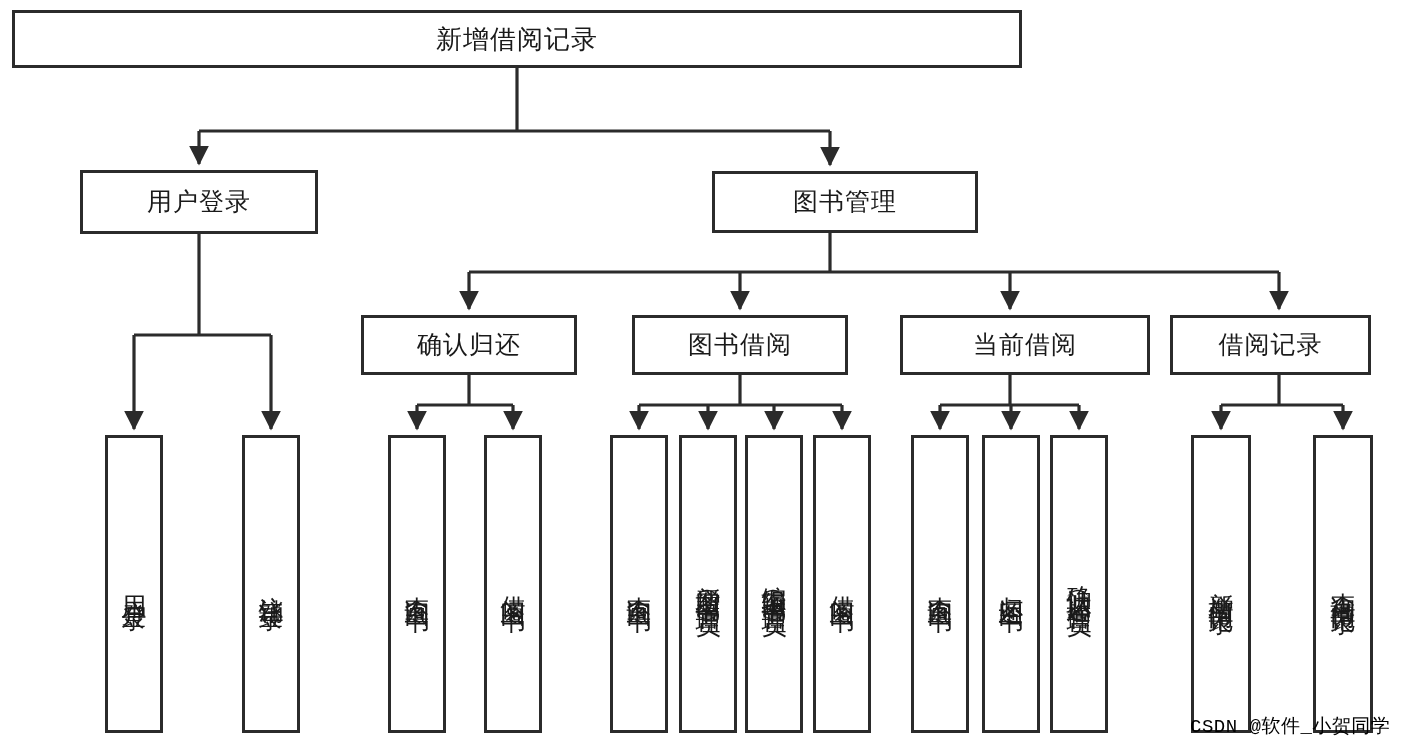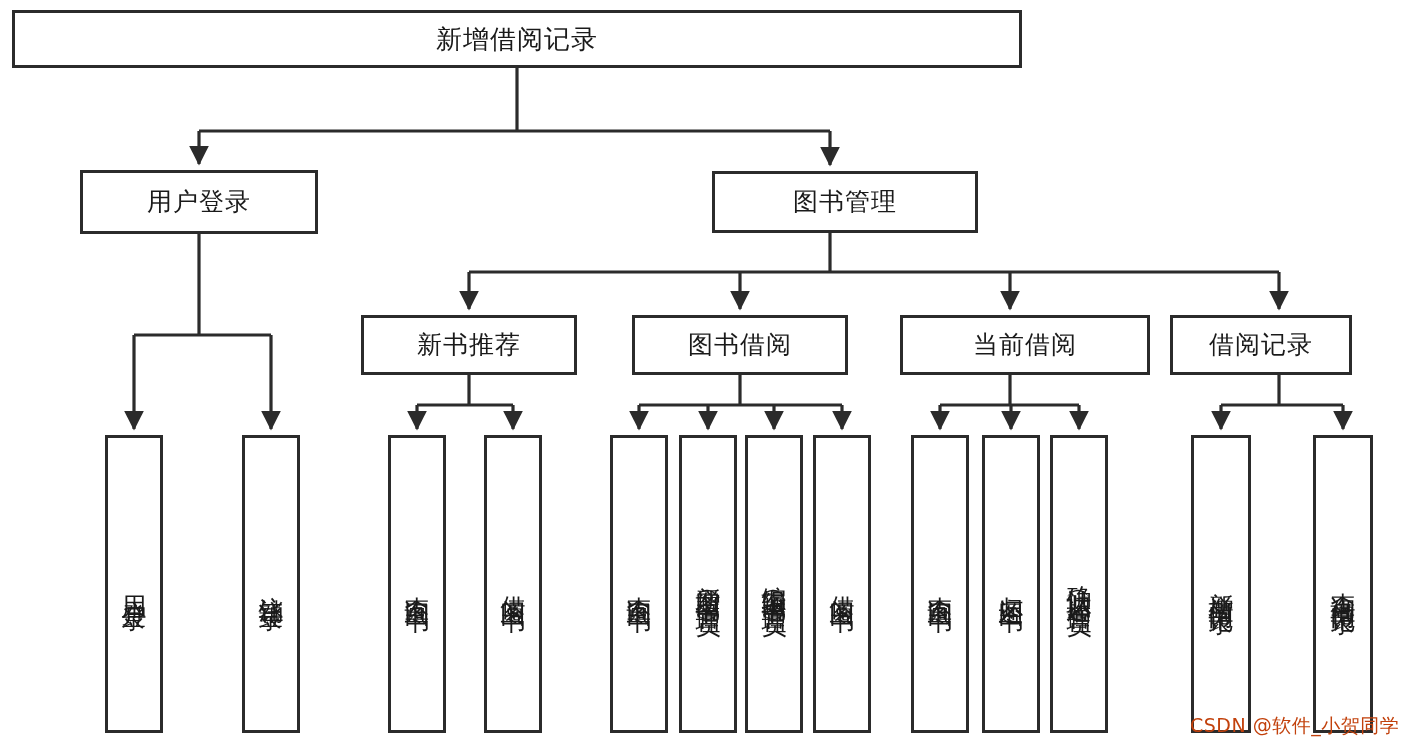--- a/index.html
+++ b/index.html
@@ -52,23 +52,24 @@
   .vtext {
     writing-mode: vertical-rl;
     text-orientation: upright;
     letter-spacing: 4px;
     line-height: 1;
     white-space: nowrap;
   }
   .watermark {
     position: absolute;
     font-size: 19px;
-    color: #c2410c;
+    color: #000000;
     white-space: nowrap;
     letter-spacing: 0.5px;
+    font-family: Liberation Mono, monospace;
   }
 </style>
 </head>
 <body>
 
 <div id="canvas">
 
   <svg id="edges" viewBox="0 0 1405 747" xmlns="http://www.w3.org/2000/svg">
     <defs>
       <marker id="arrow" viewBox="0 0 10 10" refX="9.2" refY="5" markerWidth="6.2" markerHeight="6.2" orient="auto-start-reverse">
@@ -124,29 +125,29 @@
   </div>
 
   <div class="node h" id="n-user_login" style="left: 80px; top: 170px; width: 238px; height: 64px;">
     <span>用户登录</span>
   </div>
   <div class="node h" id="n-book_manage" style="left: 712px; top: 171px; width: 266px; height: 62px;">
     <span>图书管理</span>
   </div>
 
   <div class="node h" id="n-new_book_rec" style="left: 361px; top: 315px; width: 216px; height: 60px;">
-    <span>新书推荐</span>
+    <span>确认归还</span>
   </div>
   <div class="node h" id="n-book_borrow" style="left: 632px; top: 315px; width: 216px; height: 60px;">
     <span>图书借阅</span>
   </div>
   <div class="node h" id="n-current_borrow" style="left: 900px; top: 315px; width: 250px; height: 60px;">
     <span>当前借阅</span>
   </div>
-  <div class="node h" id="n-borrow_record" style="left: 1170px; top: 315px; width: 182px; height: 60px;">
+  <div class="node h" id="n-borrow_record" style="left: 1170px; top: 315px; width: 201px; height: 60px;">
     <span>借阅记录</span>
   </div>
 
   <div class="node v" id="n-leaf_user_login" style="left: 105px; top: 435px; width: 58px; height: 298px;">
     <span class="vtext">用户登录</span>
   </div>
   <div class="node v" id="n-leaf_logout" style="left: 242px; top: 435px; width: 58px; height: 298px;">
     <span class="vtext">注销登录</span>
   </div>
 

